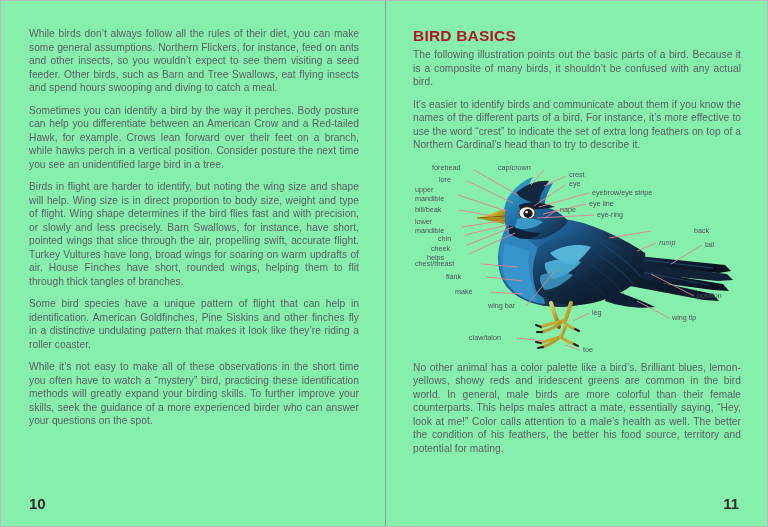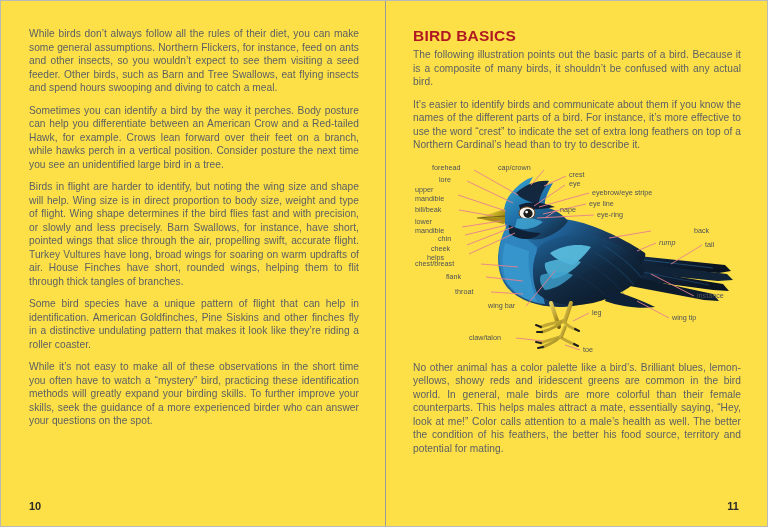--- a/index.html
+++ b/index.html
@@ -19,21 +19,21 @@
     height: 527px;
     background: #ffffff;
     box-sizing: border-box;
     border: 1px solid #b9b9b9;
   }
   .page {
     position: absolute;
     top: 0;
     height: 525px;
     box-sizing: border-box;
-    background: #fde047;
+    background: #86efac;
   }
   #page-left {
     left: 0;
     width: 384px;
     padding: 26px 26px 0 28px;
   }
   #page-right {
     left: 384px;
     width: 382px;
     padding: 26px 26px 0 27px;
@@ -62,21 +62,21 @@
     font-size: 12.6px;
     font-weight: bold;
     color: #e8152a;
     line-height: 16px;
     letter-spacing: 0.05px;
   }
 
   .page-number {
     position: absolute;
     bottom: 14px;
-    font-size: 11px;
+    font-size: 15px;
     font-weight: bold;
     color: #2b2b2b;
   }
   #pn-left { left: 28px; }
   #pn-right { right: 28px; }
 
   
   #figure {
     position: relative;
     width: 330px;
@@ -298,23 +298,23 @@
       <span class="fig-label" style="left:2px; top:57px;">lower</span>
       <span class="fig-label" style="left:2px; top:66px;">mandible</span>
       <span class="fig-label" style="left:25px; top:74px;">chin</span>
       <span class="fig-label" style="left:18px; top:84px;">cheek</span>
       <span class="fig-label" style="left:14px; top:93px;">helps</span>
       <span class="fig-label" style="left:241px; top:66px;padding-left:40px;">back</span>
       <span class="fig-label" style="left:246px; top:78px;font-style:italic;">rump</span>
       <span class="fig-label" style="left:292px; top:80px;">tail</span>
       <span class="fig-label" style="left:2px; top:99px;">chest/breast</span>
       <span class="fig-label" style="left:33px; top:112px;">flank</span>
-      <span class="fig-label" style="left:42px; top:127px;">throat</span>
+      <span class="fig-label" style="left:42px; top:127px;">make</span>
       <span class="fig-label" style="left:75px; top:141px;text-align:right;">wing bar</span>
-      <span class="fig-label" style="left:284px; top:131px;">instance</span>
+      <span class="fig-label" style="left:284px; top:131px;">position</span>
       <span class="fig-label" style="left:259px; top:153px;">wing tip</span>
       <span class="fig-label" style="left:179px; top:148px;">leg</span>
       <span class="fig-label" style="left:56px; top:173px;">claw/talon</span>
       <span class="fig-label" style="left:170px; top:185px;">toe</span>
     </div>
 
     <p class="body-text">No other animal has a color palette like a bird’s. Brilliant blues, lemon-yellows, showy reds and iridescent greens are common in the bird world. In general, male birds are more colorful than their female counterparts. This helps males attract a mate, essentially saying, “Hey, look at me!” Color calls attention to a male’s health as well. The better the condition of his feathers, the better his food source, territory and potential for mating.</p>
 
     <div class="page-number" id="pn-right">11</div>
   </div>

